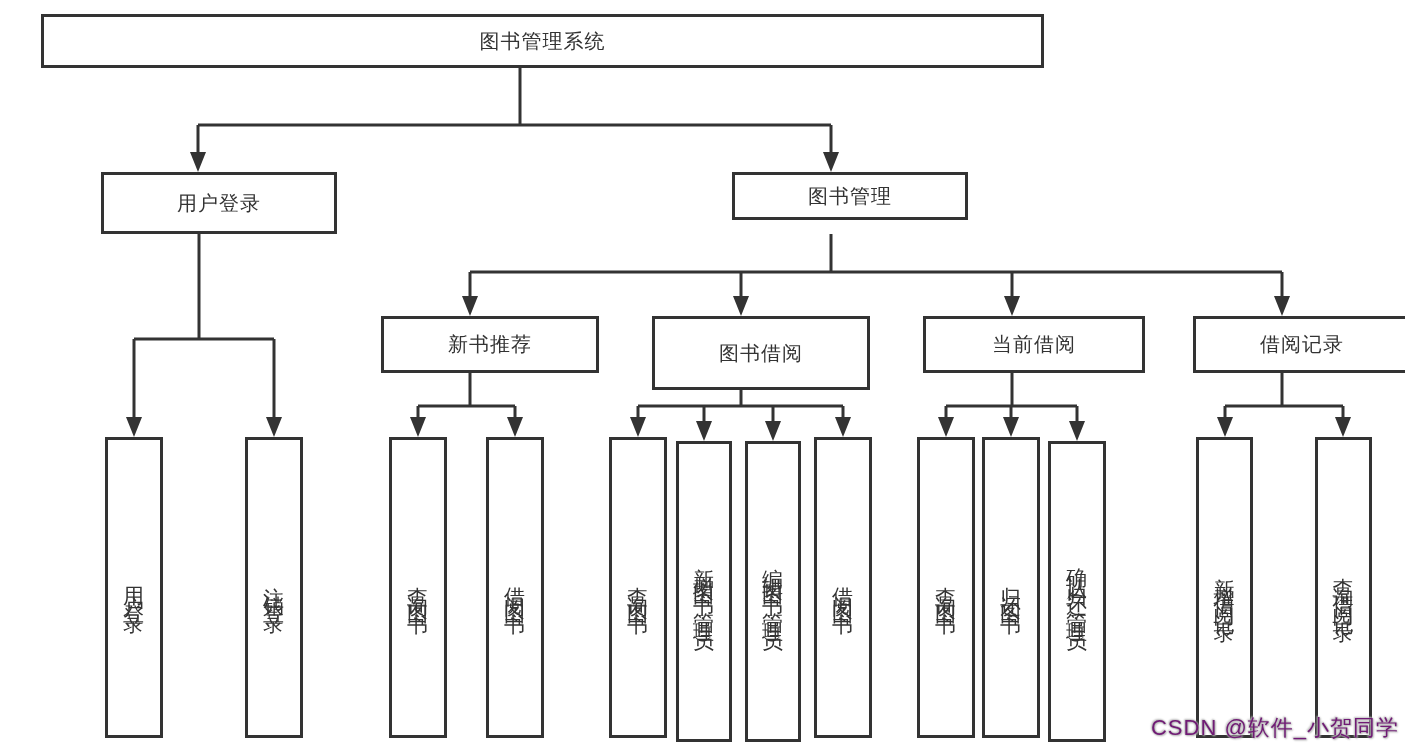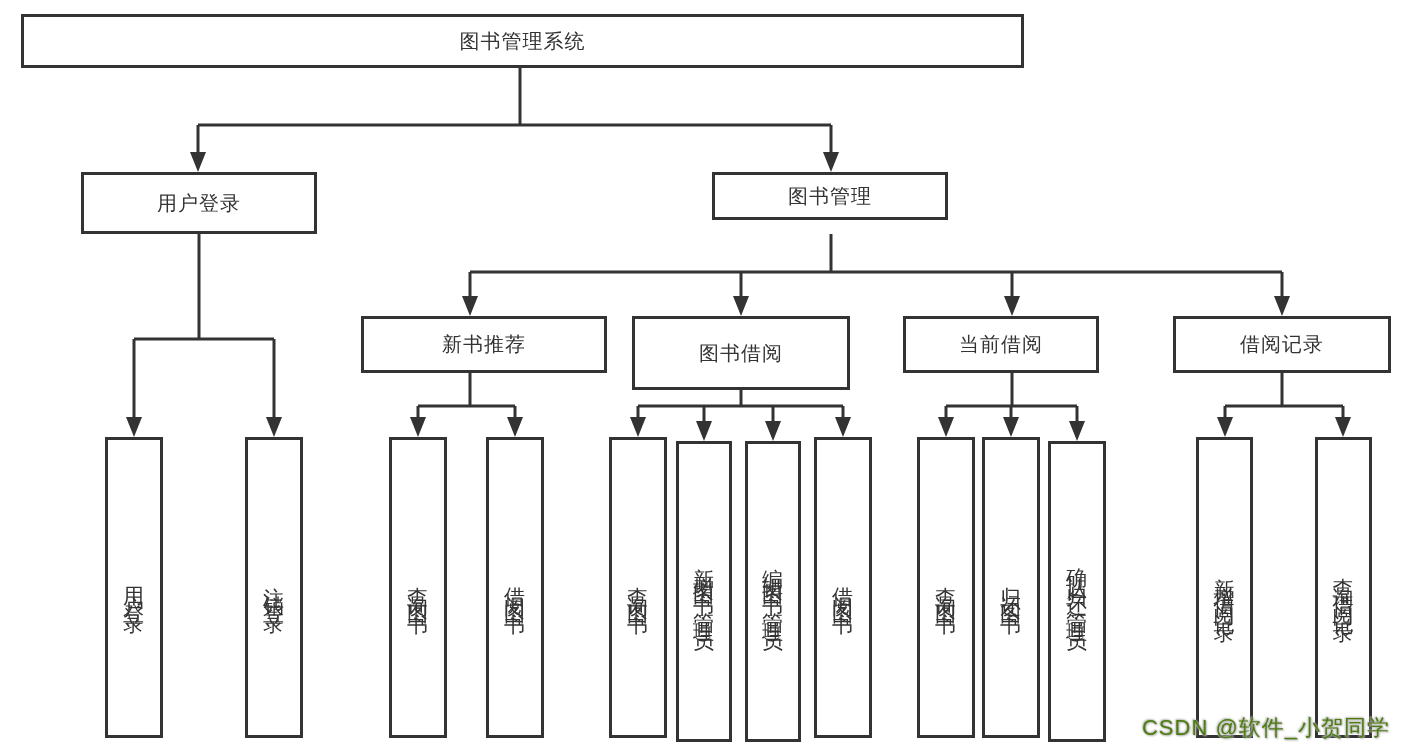--- a/index.html
+++ b/index.html
@@ -5,28 +5,28 @@
   html,body{margin:0;padding:0;background:#fff;}
   .stage{
     position:relative;width:1405px;height:747px;background:#ffffff;overflow:hidden;
     font-family:"Liberation Sans","DejaVu Sans",sans-serif;color:#333333;
   }
   svg.connectors{position:absolute;left:0;top:0;width:1405px;height:747px;}
   .box{
     position:absolute;box-sizing:border-box;border:3px solid #333333;background:#ffffff;
     display:flex;align-items:center;justify-content:center;
   }
-  .hbox{font-size:20px;letter-spacing:1px;}
+  .hbox{font-size:20px;letter-spacing:1px;margin-left:20px;}
   .vbox span{
     writing-mode:vertical-rl;text-orientation:mixed;
     font-size:21px;letter-spacing:9px;line-height:1;white-space:nowrap;
   }
   .watermark{
-    position:absolute;right:15px;bottom:4px;z-index:10;
-    font-size:22px;letter-spacing:1px;color:#4d7c0f;
+    position:absolute;right:6px;bottom:4px;z-index:10;
+    font-size:22px;letter-spacing:1px;color:#701a75;
     text-shadow:0 0 2px #a8a8a8,1px 1px 2px #b5b5b5,-1px -1px 2px #c4c4c4;
   }
 </style>
 </head>
 <body>
 
 <div class="stage">
 
   <svg class="connectors" viewBox="0 0 1405 747" xmlns="http://www.w3.org/2000/svg">
     <g stroke="#333333" stroke-width="3" fill="none">
@@ -98,27 +98,27 @@
     <span>图书管理系统</span>
   </div>
 
   <div class="box hbox" style="left:81px;top:172px;width:236px;height:62px">
     <span>用户登录</span>
   </div>
   <div class="box hbox" style="left:712px;top:172px;width:236px;height:48px">
     <span>图书管理</span>
   </div>
 
-  <div class="box hbox" style="left:361px;top:316px;width:246px;height:57px">
+  <div class="box hbox" style="left:361px;top:316px;width:218px;height:57px">
     <span>新书推荐</span>
   </div>
   <div class="box hbox" style="left:632px;top:316px;width:218px;height:74px">
     <span>图书借阅</span>
   </div>
-  <div class="box hbox" style="left:903px;top:316px;width:196px;height:57px">
+  <div class="box hbox" style="left:903px;top:316px;width:222px;height:57px">
     <span>当前借阅</span>
   </div>
   <div class="box hbox" style="left:1173px;top:316px;width:218px;height:57px">
     <span>借阅记录</span>
   </div>
 
   <div class="box vbox" style="left:105px;top:437px;width:58px;height:301px">
     <span>用户登录</span>
   </div>
   <div class="box vbox" style="left:245px;top:437px;width:58px;height:301px">

